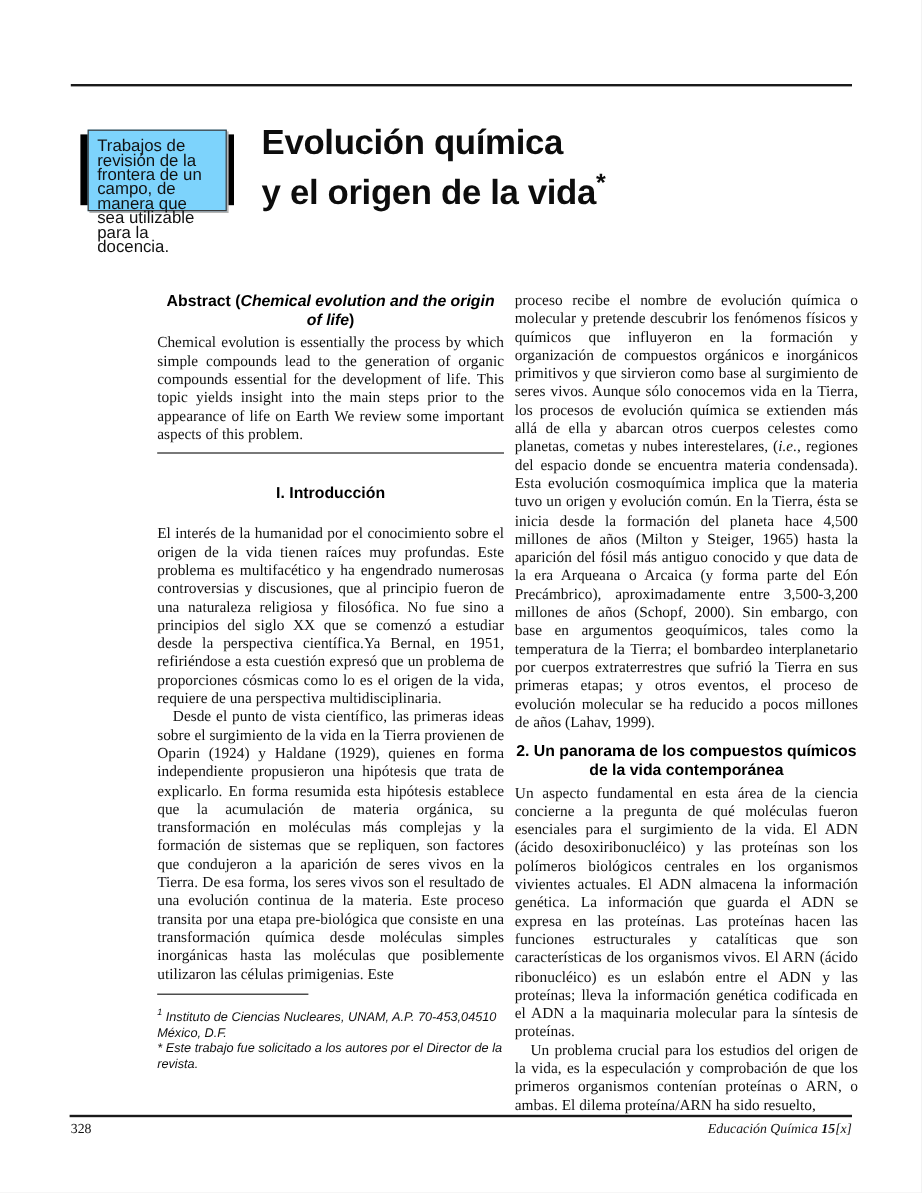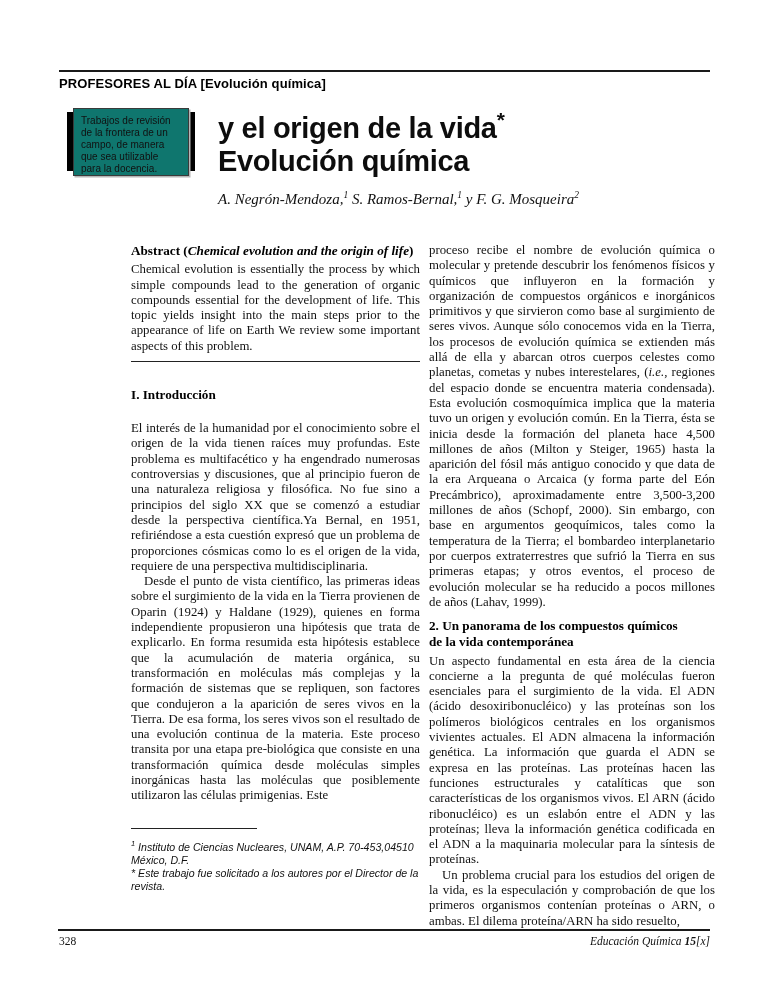--- a/index.html
+++ b/index.html
@@ -13,42 +13,42 @@
     position:absolute;left:59px;top:76px;
     font-family:"Liberation Sans",sans-serif;font-weight:700;font-size:13px;
     color:#000;letter-spacing:0.1px;
   }
   
   .note-box{position:absolute;left:67px;top:108px;width:128px;height:68px;}
   .note-bar{position:absolute;top:4px;bottom:5px;width:7px;background:#000;}
   .note-bar.left{left:0;}
   .note-bar.right{right:0;}
   .note-inner{
-    position:absolute;left:6px;right:6px;top:0;bottom:0;background:#0f766e;
+    position:absolute;left:6px;right:6px;top:0;bottom:0;background:#7dd3fc;
     border:1px solid #3a3a3a;box-shadow:1.5px 1.5px 0 #b5b5b5;
     padding:6px 7px;box-sizing:border-box;
-    font-family:"Liberation Sans",sans-serif;font-size:10px;line-height:12px;color:#111;
+    font-family:"Liberation Sans",sans-serif;font-size:14px;line-height:12px;color:#111;
   }
   .title-block{
     position:absolute;left:218px;top:103px;
     font-family:"Liberation Sans",sans-serif;font-weight:700;
     font-size:29px;line-height:33px;color:#0d0d0d;letter-spacing:-0.3px;
   }
   .title-asterisk{vertical-align:super;font-size:0.72em;}
   .authors{
     position:absolute;left:218px;top:190px;
     font-style:italic;font-size:15px;color:#111;
   }
   .authors sup{font-size:9.5px;font-style:italic;}
   .col{position:absolute;top:243px;font-size:12.8px;line-height:15.3px;text-align:justify;}
   .col-left{left:131px;width:289px;}
   .col-right{left:429px;width:286px;}
   .sans-heading{
-    font-family:Liberation Serif, serif;font-weight:700;
-    font-size:13.2px;line-height:16.2px;text-align:left;color:#000;
+    font-family:Liberation Sans, sans-serif;font-weight:700;
+    font-size:13.2px;line-height:16.2px;text-align:center;color:#000;
   }
   .abstract-heading{margin-bottom:3px;}
   .abstract-heading .it{font-style:italic;}
   .abstract-rule{height:1px;background:#222;margin-top:7px;}
   .intro-heading{margin-top:25px;margin-bottom:18px;}
   .section2-heading{margin-top:8px;margin-bottom:3px;}
   .para{margin:0;}
   .para.indent{text-indent:13px;}
   .para .it{font-style:italic;}
   .footnotes{
@@ -67,34 +67,32 @@
   }
   .footer-right b{font-style:italic;}
 </style>
 </head>
 <body>
 
 <div class="page">
 
   <div class="rule rule-top"></div>
 
-  <div class="kicker">PROFESORES AL DÍA [Evolución química]</div>
 
   <div class="note-box">
     <div class="note-bar left"></div>
     <div class="note-bar right"></div>
     <div class="note-inner">Trabajos de revisión de la frontera de un campo, de manera que sea utilizable para la docencia.</div>
   </div>
 
   <div class="title-block">
+    <div>Evolución química</div>
     <div><span>y el origen de la vida</span><span class="title-asterisk">*</span></div>
-    <div>Evolución química</div>
   </div>
 
-  <div class="authors"><span>A. Negrón-Mendoza,</span><sup>1</sup><span> S. Ramos-Bernal,</span><sup>1</sup><span> y F. G. Mosqueira</span><sup>2</sup></div>
 
   <div class="col col-left">
     <div class="sans-heading abstract-heading"><span>Abstract (</span><span class="it">Chemical evolution and the origin of life</span><span>)</span></div>
     <p class="para">Chemical evolution is essentially the process by which simple compounds lead to the generation of organic compounds essential for the development of life. This topic yields insight into the main steps prior to the appearance of life on Earth We review some important aspects of this problem.</p>
     <div class="abstract-rule"></div>
     <div class="sans-heading intro-heading">I. Introducción</div>
     <p class="para">El interés de la humanidad por el conocimiento sobre el origen de la vida tienen raíces muy profundas. Este problema es multifacético y ha engendrado numerosas controversias y discusiones, que al principio fueron de una naturaleza religiosa y filosófica. No fue sino a principios del siglo XX que se comenzó a estudiar desde la perspectiva científica.Ya Bernal, en 1951, refiriéndose a esta cuestión expresó que un problema de proporciones cósmicas como lo es el origen de la vida, requiere de una perspectiva multidisciplinaria.</p>
     <p class="para indent">Desde el punto de vista científico, las primeras ideas sobre el surgimiento de la vida en la Tierra provienen de Oparin (1924) y Haldane (1929), quienes en forma independiente propusieron una hipótesis que trata de explicarlo. En forma resumida esta hipótesis establece que la acumulación de materia orgánica, su transformación en moléculas más complejas y la formación de sistemas que se repliquen, son factores que condujeron a la aparición de seres vivos en la Tierra. De esa forma, los seres vivos son el resultado de una evolución continua de la materia. Este proceso transita por una etapa pre-biológica que consiste en una transformación química desde moléculas simples inorgánicas hasta las moléculas que posiblemente utilizaron las células primigenias. Este</p>
   </div>
 

